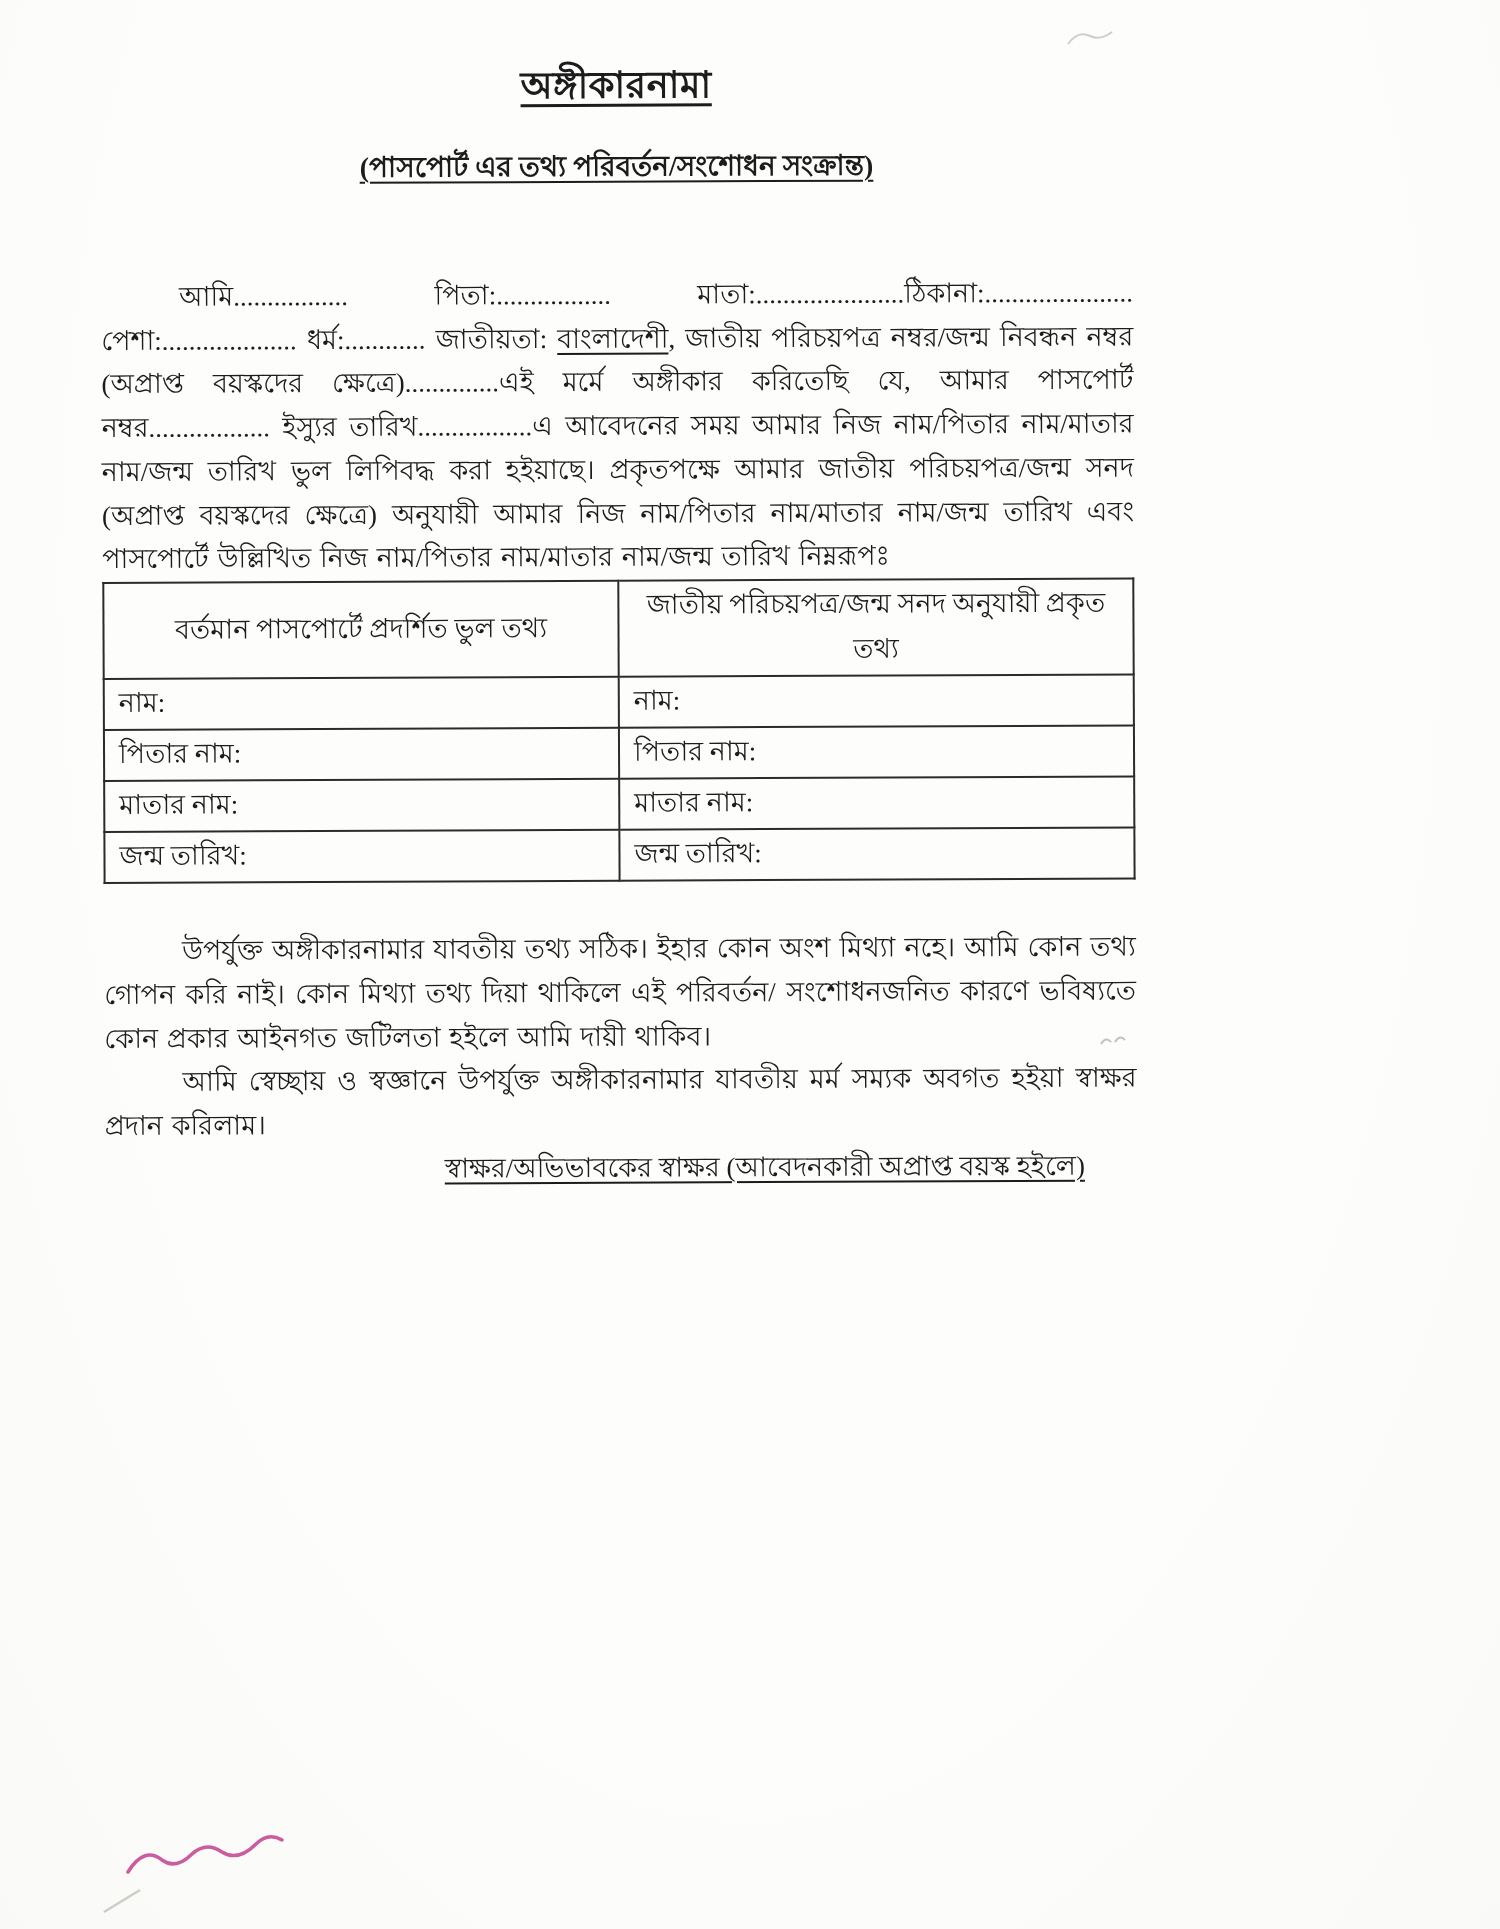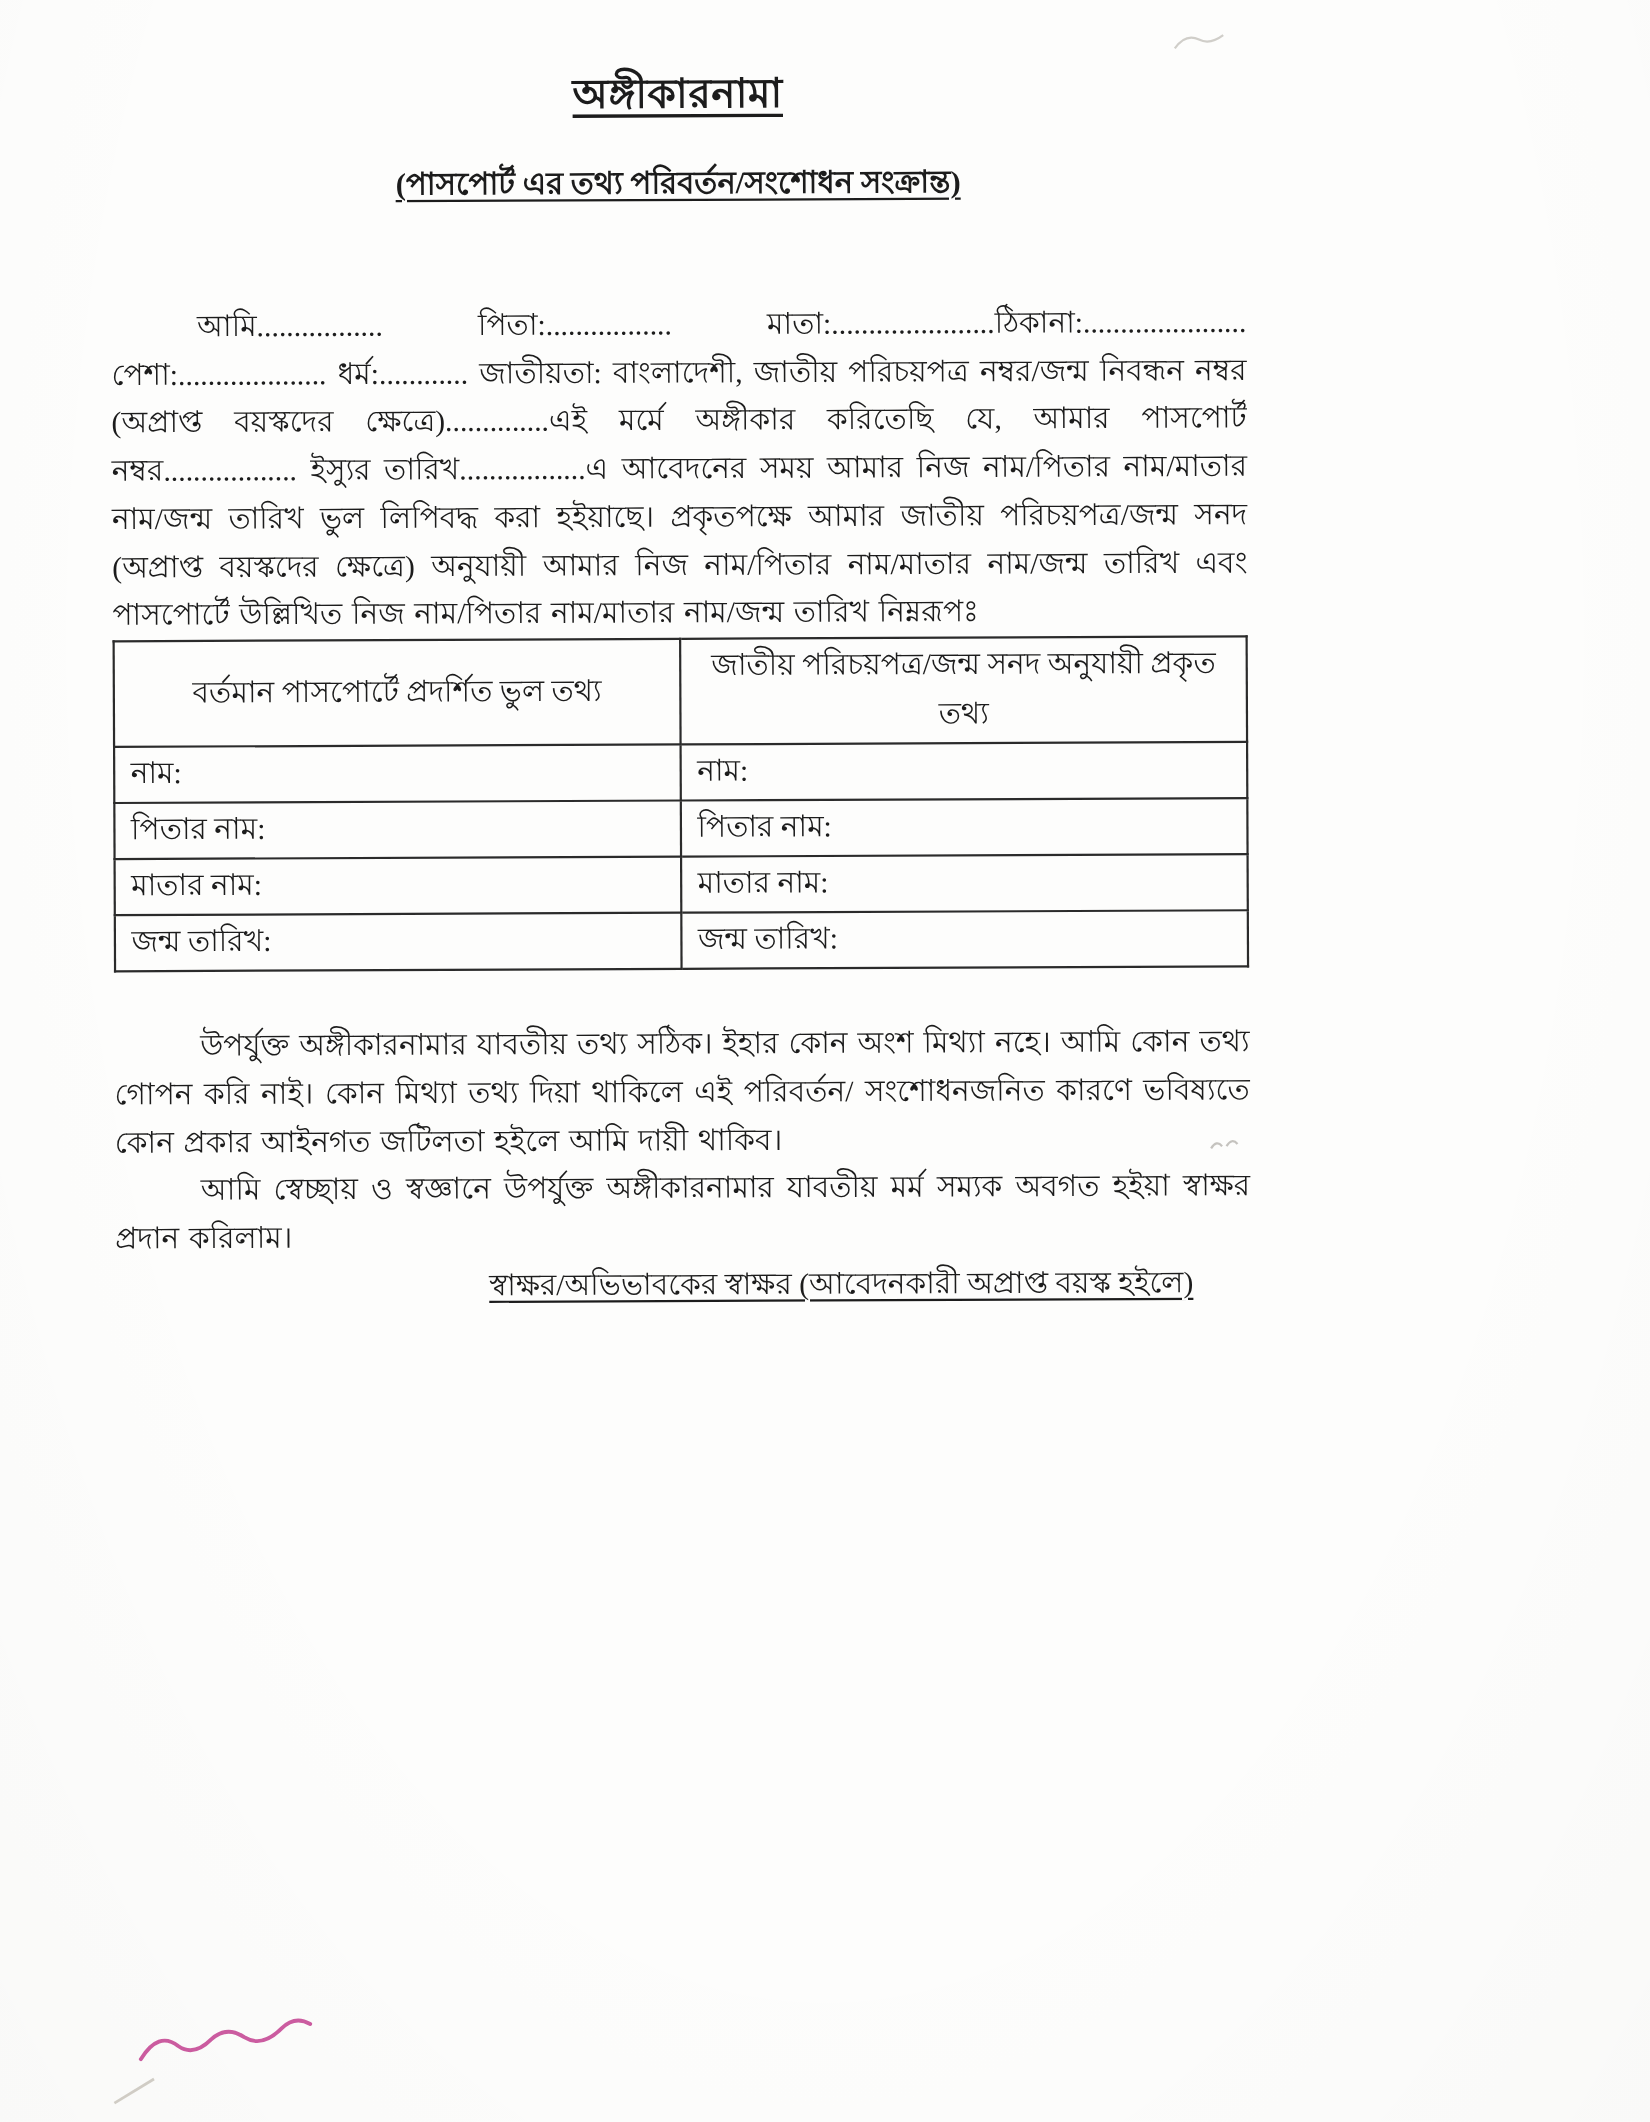--- a/index.html
+++ b/index.html
@@ -55,20 +55,21 @@
   }
   p.bodytext{
     font-size:27px;
     line-height:1.62;
     text-align:justify;
     margin:0;
     word-spacing:2px;
   }
   .intro{ text-indent:78px; margin-bottom:36px; }
   .u-word{
+    text-decoration:underline;
     text-underline-offset:5px;
     text-decoration-thickness:2px;
   }
   table.correction{
     width:100%;
     border-collapse:collapse;
     margin:0 0 46px 0;
     font-size:27px;
   }
   table.correction th, table.correction td{

